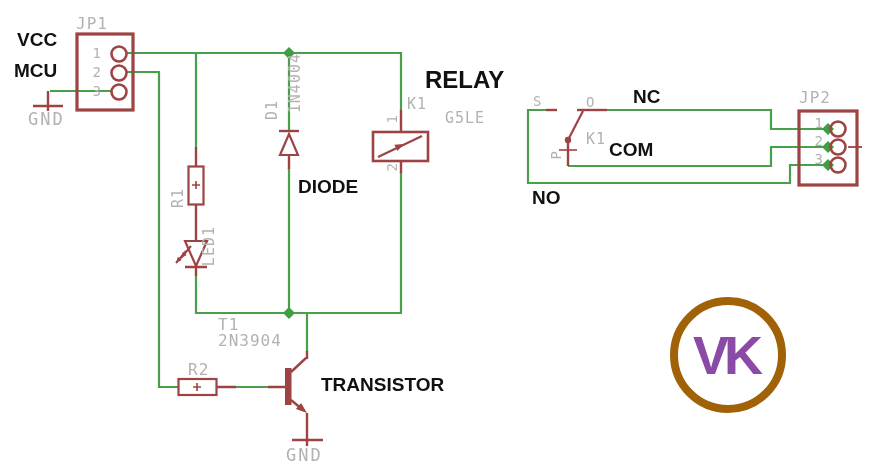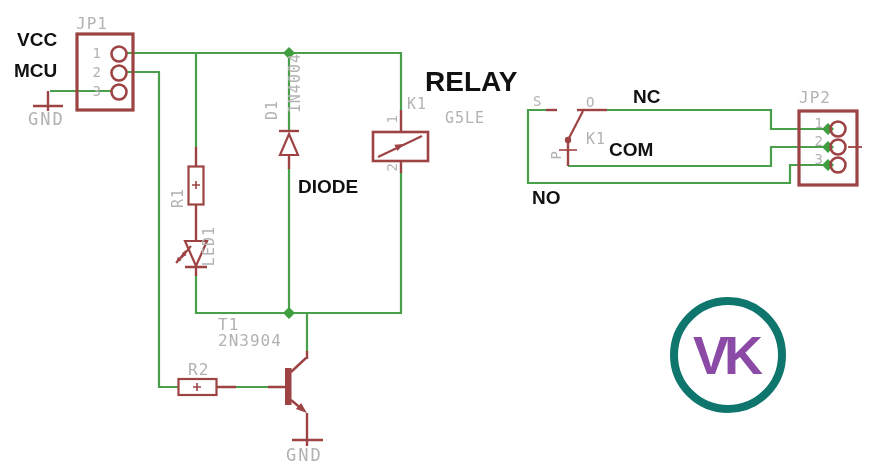--- a/index.html
+++ b/index.html
@@ -6,21 +6,21 @@
   #stage{position:relative;width:876px;height:473px;background:#fff;overflow:hidden;
          font-family:"Liberation Sans",sans-serif;}
   #stage svg{position:absolute;left:0;top:0;}
   .glabel{position:absolute;font-family:"DejaVu Sans Mono",monospace;color:#b2b2b2;
           font-size:16px;letter-spacing:1px;line-height:1;white-space:nowrap;}
   .blabel{position:absolute;font-family:"Liberation Sans",sans-serif;font-weight:bold;
           color:#111;font-size:19px;line-height:1;white-space:nowrap;}
   .vt{writing-mode:vertical-rl;transform:rotate(180deg);}
   .pinnum{font-size:14px;width:12px;text-align:right;}
   .ring{position:absolute;left:670px;top:297px;width:100px;height:100px;
-        border:8px solid #0f766e;border-radius:50%;
+        border:8px solid #a16207;border-radius:50%;
         display:flex;align-items:center;justify-content:center;}
   .vk{font-size:54px;font-weight:bold;letter-spacing:-5px;color:#8b4aa6;
       font-family:"Liberation Sans",sans-serif;padding-right:5px;}
   .tagline{position:absolute;left:612px;top:425px;width:232px;text-align:center;
            font-size:17px;font-weight:bold;font-style:italic;color:#a62fa6;
            font-family:"Liberation Sans",sans-serif;white-space:nowrap;}
 </style>
 </head>
 <body>
 
@@ -129,22 +129,23 @@
   <div class="glabel vt" style="left:549px;top:150px;font-size:14px;">P</div>
   <div class="glabel" style="left:586px;top:132px;font-size:15px;">K1</div>
 
   <div class="glabel" style="left:799px;top:90px;">JP2</div>
   <div class="glabel pinnum" style="left:812px;top:116px;">1</div>
   <div class="glabel pinnum" style="left:812px;top:134px;">2</div>
   <div class="glabel pinnum" style="left:812px;top:152px;">3</div>
 
   <div class="blabel" style="left:17px;top:30px;">VCC</div>
   <div class="blabel" style="left:14px;top:61px;">MCU</div>
-  <div class="blabel" style="left:425px;top:68px;font-size:28px;">RELAY</div>
+  <div class="blabel" style="left:425px;top:68px;font-size:24px;">RELAY</div>
   <div class="blabel" style="left:298px;top:177px;">DIODE</div>
+  <div class="blabel" style="left:321px;top:375px;">TRANSISTOR</div>
   <div class="blabel" style="left:597px;top:87px;margin-left:36px;">NC</div>
   <div class="blabel" style="left:609px;top:140px;">COM</div>
   <div class="blabel" style="left:532px;top:188px;">NO</div>
 
   <div class="ring">
     <span class="vk">VK</span>
   </div>
 
 </div>
 

